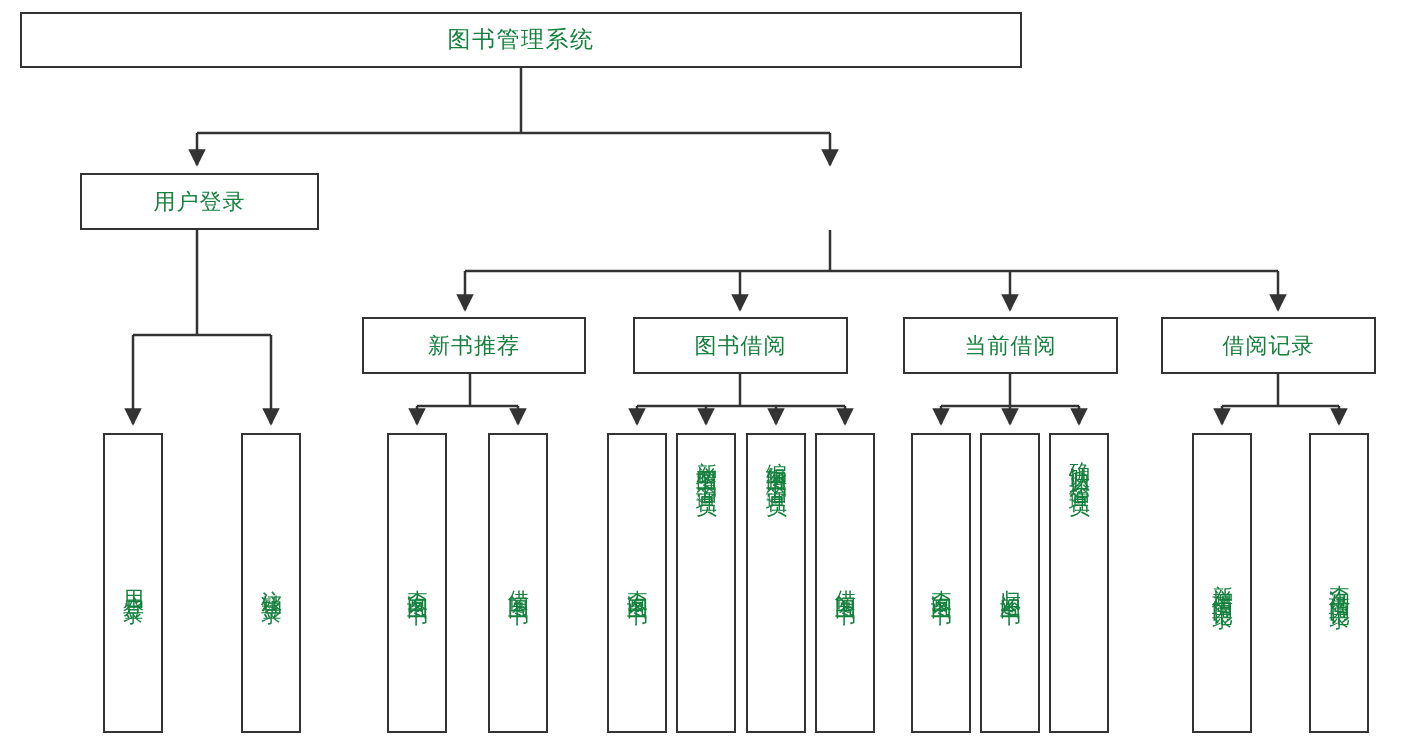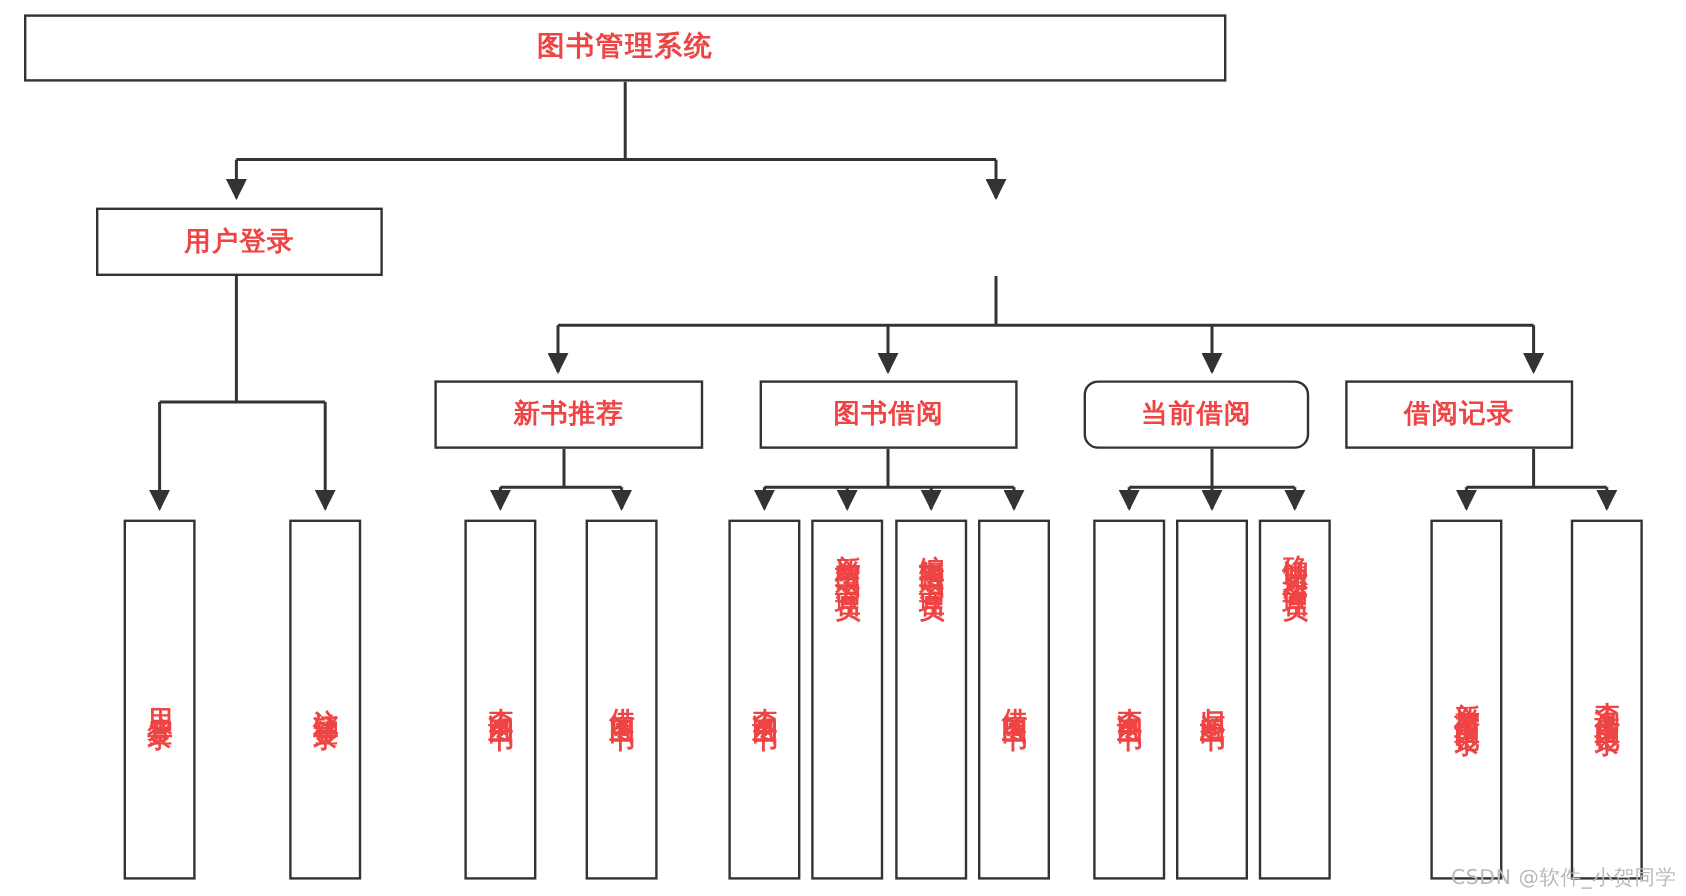--- a/index.html
+++ b/index.html
@@ -27,23 +27,22 @@
     pointer-events: none;
   }
   .node {
     position: absolute;
     box-sizing: border-box;
     border: 2.5px solid #333333;
     background: #ffffff;
     display: flex;
     align-items: center;
     justify-content: center;
-    color: #ef4444;
+    color: #15803d;
     z-index: 2;
-    font-weight: bold;
   }
   .node-label {
     display: block;
     text-align: center;
     line-height: 1.18;
     white-space: pre;
   }
   
   .node.h .node-label {
     font-size: 22px;
@@ -145,24 +144,24 @@
   <div class="node h" style="left:80px; top:173px; width:239px; height:57px;">
     <span class="node-label">用户登录</span>
   </div>
 
   <div class="node h" style="left:362px; top:317px; width:224px; height:57px;">
     <span class="node-label">新书推荐</span>
   </div>
   <div class="node h" style="left:633px; top:317px; width:215px; height:57px;">
     <span class="node-label">图书借阅</span>
   </div>
-  <div class="node h" style="left:903px; top:317px; width:188px; height:57px;border-radius:12px;">
+  <div class="node h" style="left:903px; top:317px; width:215px; height:57px;">
     <span class="node-label">当前借阅</span>
   </div>
-  <div class="node h" style="left:1121px; top:317px; width:190px; height:57px;">
+  <div class="node h" style="left:1161px; top:317px; width:215px; height:57px;">
     <span class="node-label">借阅记录</span>
   </div>
 
   <div class="node v" style="left:103px; top:433px; width:60px; height:300px;">
     <span class="node-label">用户登录</span>
   </div>
   <div class="node v" style="left:241px; top:433px; width:60px; height:300px;">
     <span class="node-label">注销登录</span>
   </div>
 
@@ -196,15 +195,14 @@
     <span class="node-label">确认归还（管理员）</span>
   </div>
 
   <div class="node v" style="left:1192px; top:433px; width:60px; height:300px;">
     <span class="node-label">新增借阅记录</span>
   </div>
   <div class="node v" style="left:1309px; top:433px; width:60px; height:300px;">
     <span class="node-label">查询借阅记录</span>
   </div>
 
-  <div class="watermark">CSDN @软件_小贺同学</div>
 
 </div>
 
 </body></html>

